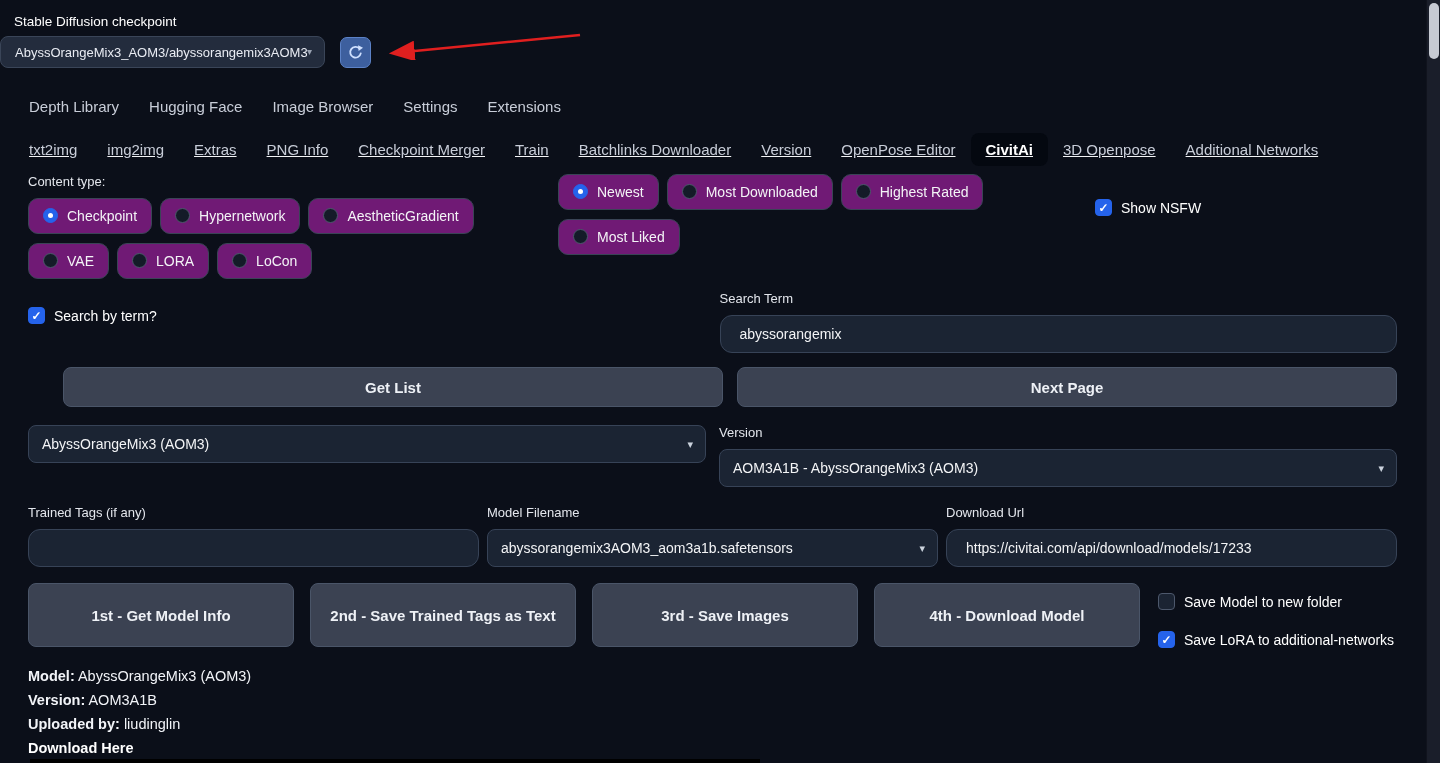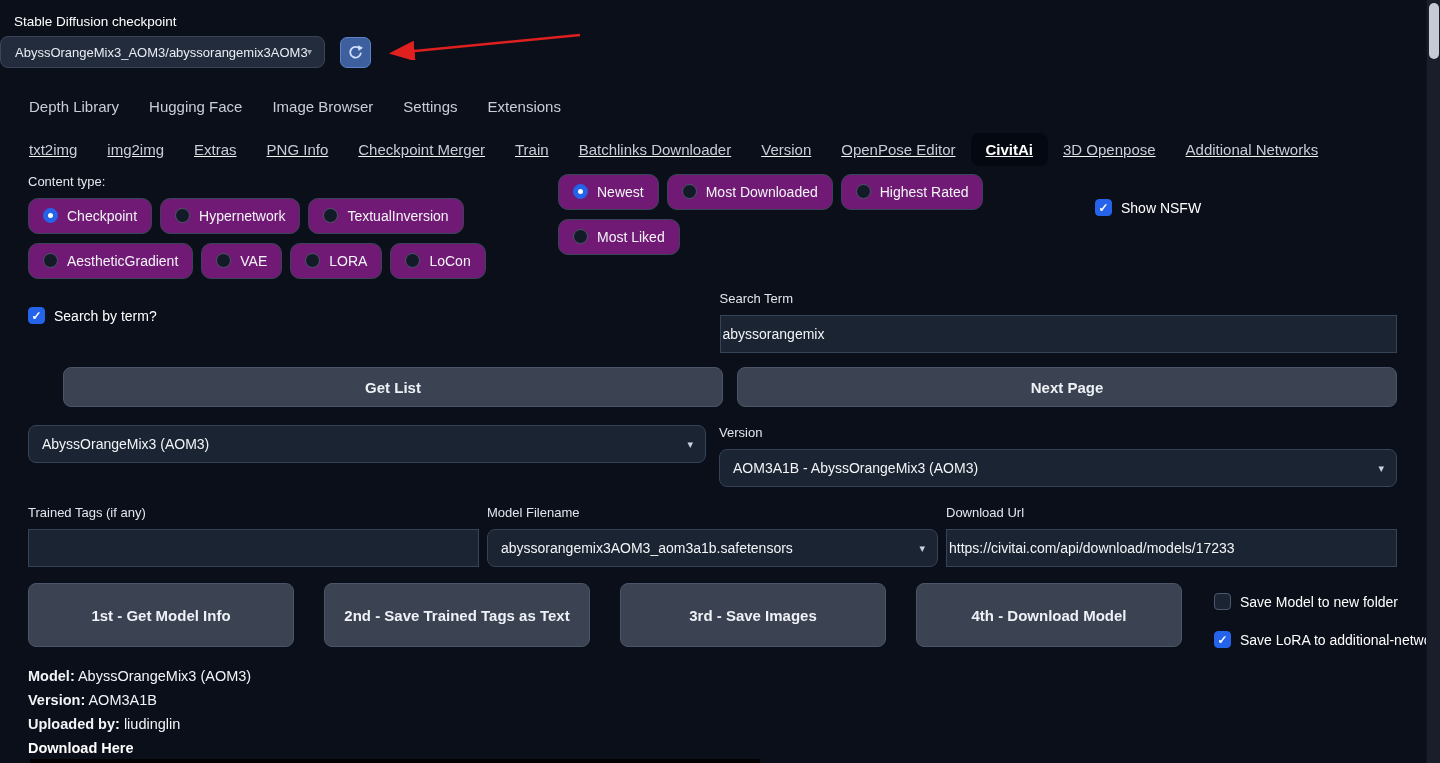--- a/index.html
+++ b/index.html
@@ -72,21 +72,21 @@
   .checkbox.checked { background:#2563eb; border-color:#2563eb; }
   .checkbox .tick { font-size:12px; color:#ffffff; line-height:1; font-weight:700; }
   .check-label { font-size:14px; font-weight:400; color:#ffffff; white-space:nowrap; }
 
   .search-row { display:flex; margin-top:12px; gap:14px; }
   .search-row .left { flex:1; padding-top:16px; }
   .search-row .right { flex:1; }
 
   .text-input {
     width:100%; height:38px; background:#1b2433; border:1px solid #374357;
-    border-radius:0; padding:0 2px; font-size:14px; color:#f3f4f6;
+    border-radius:12px; padding:0 19px; font-size:14px; color:#f3f4f6;
     font-family:"Liberation Sans", sans-serif; outline:none;
   }
 
   .btn-row { display:flex; gap:14px; margin-top:14px;margin-left:35px; }
   .btn {
     background:#3b4252; border:1px solid #4a5568; border-radius:8px;
     color:#eef1f6; font-size:15px; font-weight:700; display:flex;
     align-items:center; justify-content:center; cursor:pointer; text-align:center;
   }
   .btn.half { flex:1; height:40px; }
@@ -97,21 +97,21 @@
     width:100%; height:38px; background:#1b2433; border:1px solid #374357;
     border-radius:8px; display:flex; align-items:center; justify-content:space-between;
     padding:0 12px 0 13px; cursor:pointer;
   }
   .select .val { font-size:14px; color:#f3f4f6; white-space:nowrap; overflow:hidden; }
   .select .caret { font-size:11px; color:#cbd2dd; }
 
   .three-row { display:flex; gap:8px; margin-top:18px; }
   .three-row .col { flex:1; }
 
-  .action-row { display:flex; gap:30px; margin-top:16px; }
+  .action-row { display:flex; gap:16px; margin-top:16px; }
   .btn.step { width:266px; height:64px; flex:none; padding:0 16px; }
   .save-col { flex:1; padding-left:2px; }
   .save-col .check-row:first-child { padding-top:10px; }
   .save-col .check-row + .check-row { margin-top:21px; }
 
   .info-block { margin-top:20px; font-size:14.5px; color:#f2f4f8; }
   .info-line { margin-bottom:8px; }
   .info-line .b { font-weight:700; }
   .download-here { margin-top:4px; font-weight:700; font-size:14.5px; color:#ffffff; }
 
@@ -188,24 +188,20 @@
           <div class="chip">
             <span class="radio selected"></span>
             <span>Checkpoint</span>
           </div>
           <div class="chip">
             <span class="radio"></span>
             <span>Hypernetwork</span>
           </div>
           <div class="chip">
             <span class="radio"></span>
-            <span>TextualInversion</span>
-          </div>
-          <div class="chip">
-            <span class="radio"></span>
             <span>AestheticGradient</span>
           </div>
           <div class="chip">
             <span class="radio"></span>
             <span>VAE</span>
           </div>
           <div class="chip">
             <span class="radio"></span>
             <span>LORA</span>
           </div>

